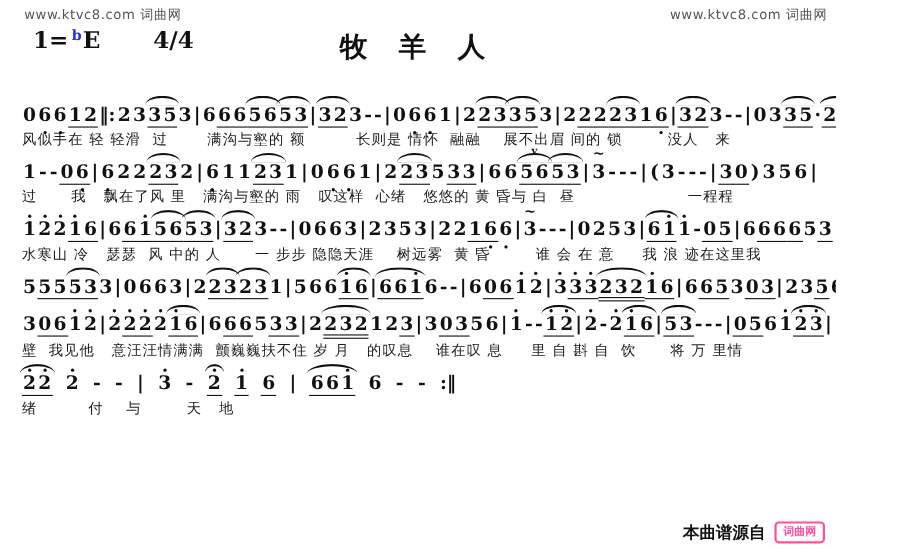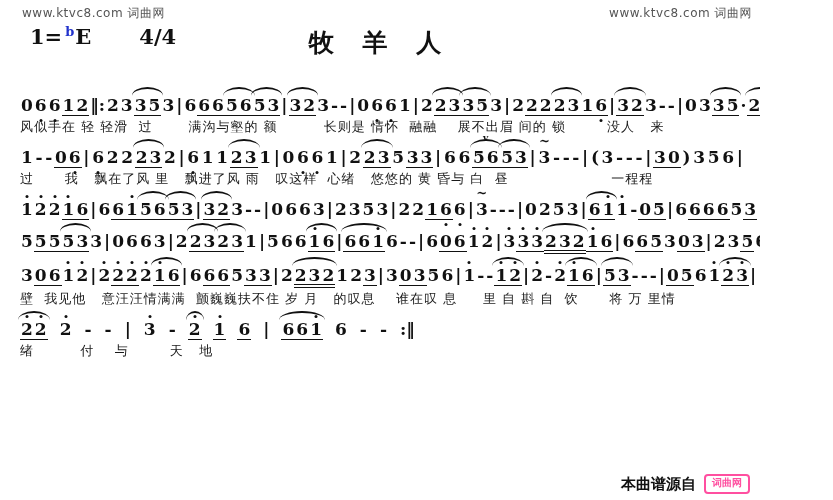--- a/index.html
+++ b/index.html
@@ -150,21 +150,21 @@
           <span class="tok"><span class="sym">-</span></span>
           <span class="tok"><span class="sym">-</span></span>
           <span class="tok"><span class="sym">-</span></span>
           <span class="tok"><span class="sym">|</span></span>
           <span class="tok"><span class="grp u1"><span class="d">3</span><span class="d">0</span></span></span>
           <span class="tok"><span class="sym">)</span></span>
           <span class="tok"><span class="grp"><span class="d">3</span></span></span>
           <span class="tok"><span class="grp"><span class="d">5</span></span></span>
           <span class="tok"><span class="grp"><span class="d">6</span></span></span>
           <span class="tok"><span class="sym">|</span></span>
-        </span><span class="lyrics-row">过      我   飘在了风 里   飘进了风 雨   叹这样  心绪   悠悠的 黄 昏与 白  昼                    一程程</span></span><span class="system"><span class="notes-row">
+        </span><span class="lyrics-row">过      我   飘在了风 里   满沟与壑的 雨   叹这样  心绪   悠悠的 黄 昏与 白  昼                    一程程</span></span><span class="system"><span class="notes-row">
           <span class="tok"><span class="grp"><span class="d">1<span class="da"></span></span></span></span>
           <span class="tok"><span class="grp"><span class="d">2<span class="da"></span></span></span></span>
           <span class="tok"><span class="grp"><span class="d">2<span class="da"></span></span></span></span>
           <span class="tok"><span class="grp u1"><span class="d">1<span class="da"></span></span><span class="d">6</span></span></span>
           <span class="tok"><span class="sym">|</span></span>
           <span class="tok"><span class="grp"><span class="d">6</span></span></span>
           <span class="tok"><span class="grp u1"><span class="d">6</span><span class="d">1<span class="da"></span></span></span></span>
           <span class="tok"><span class="grp u1"><span class="d">5</span><span class="d">6</span></span><span class="arc"></span></span>
           <span class="tok"><span class="grp u1"><span class="d">5</span><span class="d">3</span></span><span class="arc"></span></span>
           <span class="tok"><span class="sym">|</span></span>
@@ -202,21 +202,21 @@
           <span class="tok"><span class="grp"><span class="d">1<span class="da"></span></span></span></span>
           <span class="tok"><span class="sym">-</span></span>
           <span class="tok"><span class="grp u1"><span class="d">0</span><span class="d">5</span></span></span>
           <span class="tok"><span class="sym">|</span></span>
           <span class="tok"><span class="grp"><span class="d">6</span></span></span>
           <span class="tok"><span class="grp u1"><span class="d">6</span><span class="d">6</span></span></span>
           <span class="tok"><span class="grp u1"><span class="d">6</span></span></span>
           <span class="tok"><span class="grp"><span class="d">5</span></span></span>
           <span class="tok"><span class="grp u1"><span class="d">3</span></span></span>
           <span class="tok"><span class="sym">|</span></span>
-        </span></span><span class="system"><span class="notes-row">
+        </span><span class="lyrics-row">水寒山 冷   瑟瑟  风 中的 人      一 步步 隐隐天涯    树远雾  黄 昏        谁 会 在 意     我 浪 迹在这里我</span></span><span class="system"><span class="notes-row">
           <span class="tok"><span class="grp"><span class="d">5</span></span></span>
           <span class="tok"><span class="grp u1"><span class="d">5</span><span class="d">5</span></span></span>
           <span class="tok"><span class="grp u1"><span class="d">5</span><span class="d">3</span></span><span class="arc"></span></span>
           <span class="tok"><span class="grp"><span class="d">3</span></span></span>
           <span class="tok"><span class="sym">|</span></span>
           <span class="tok"><span class="grp"><span class="d">0</span></span></span>
           <span class="tok"><span class="grp"><span class="d">6</span></span></span>
           <span class="tok"><span class="grp"><span class="d">6</span></span></span>
           <span class="tok"><span class="grp"><span class="d">3</span></span></span>
           <span class="tok"><span class="sym">|</span></span>

